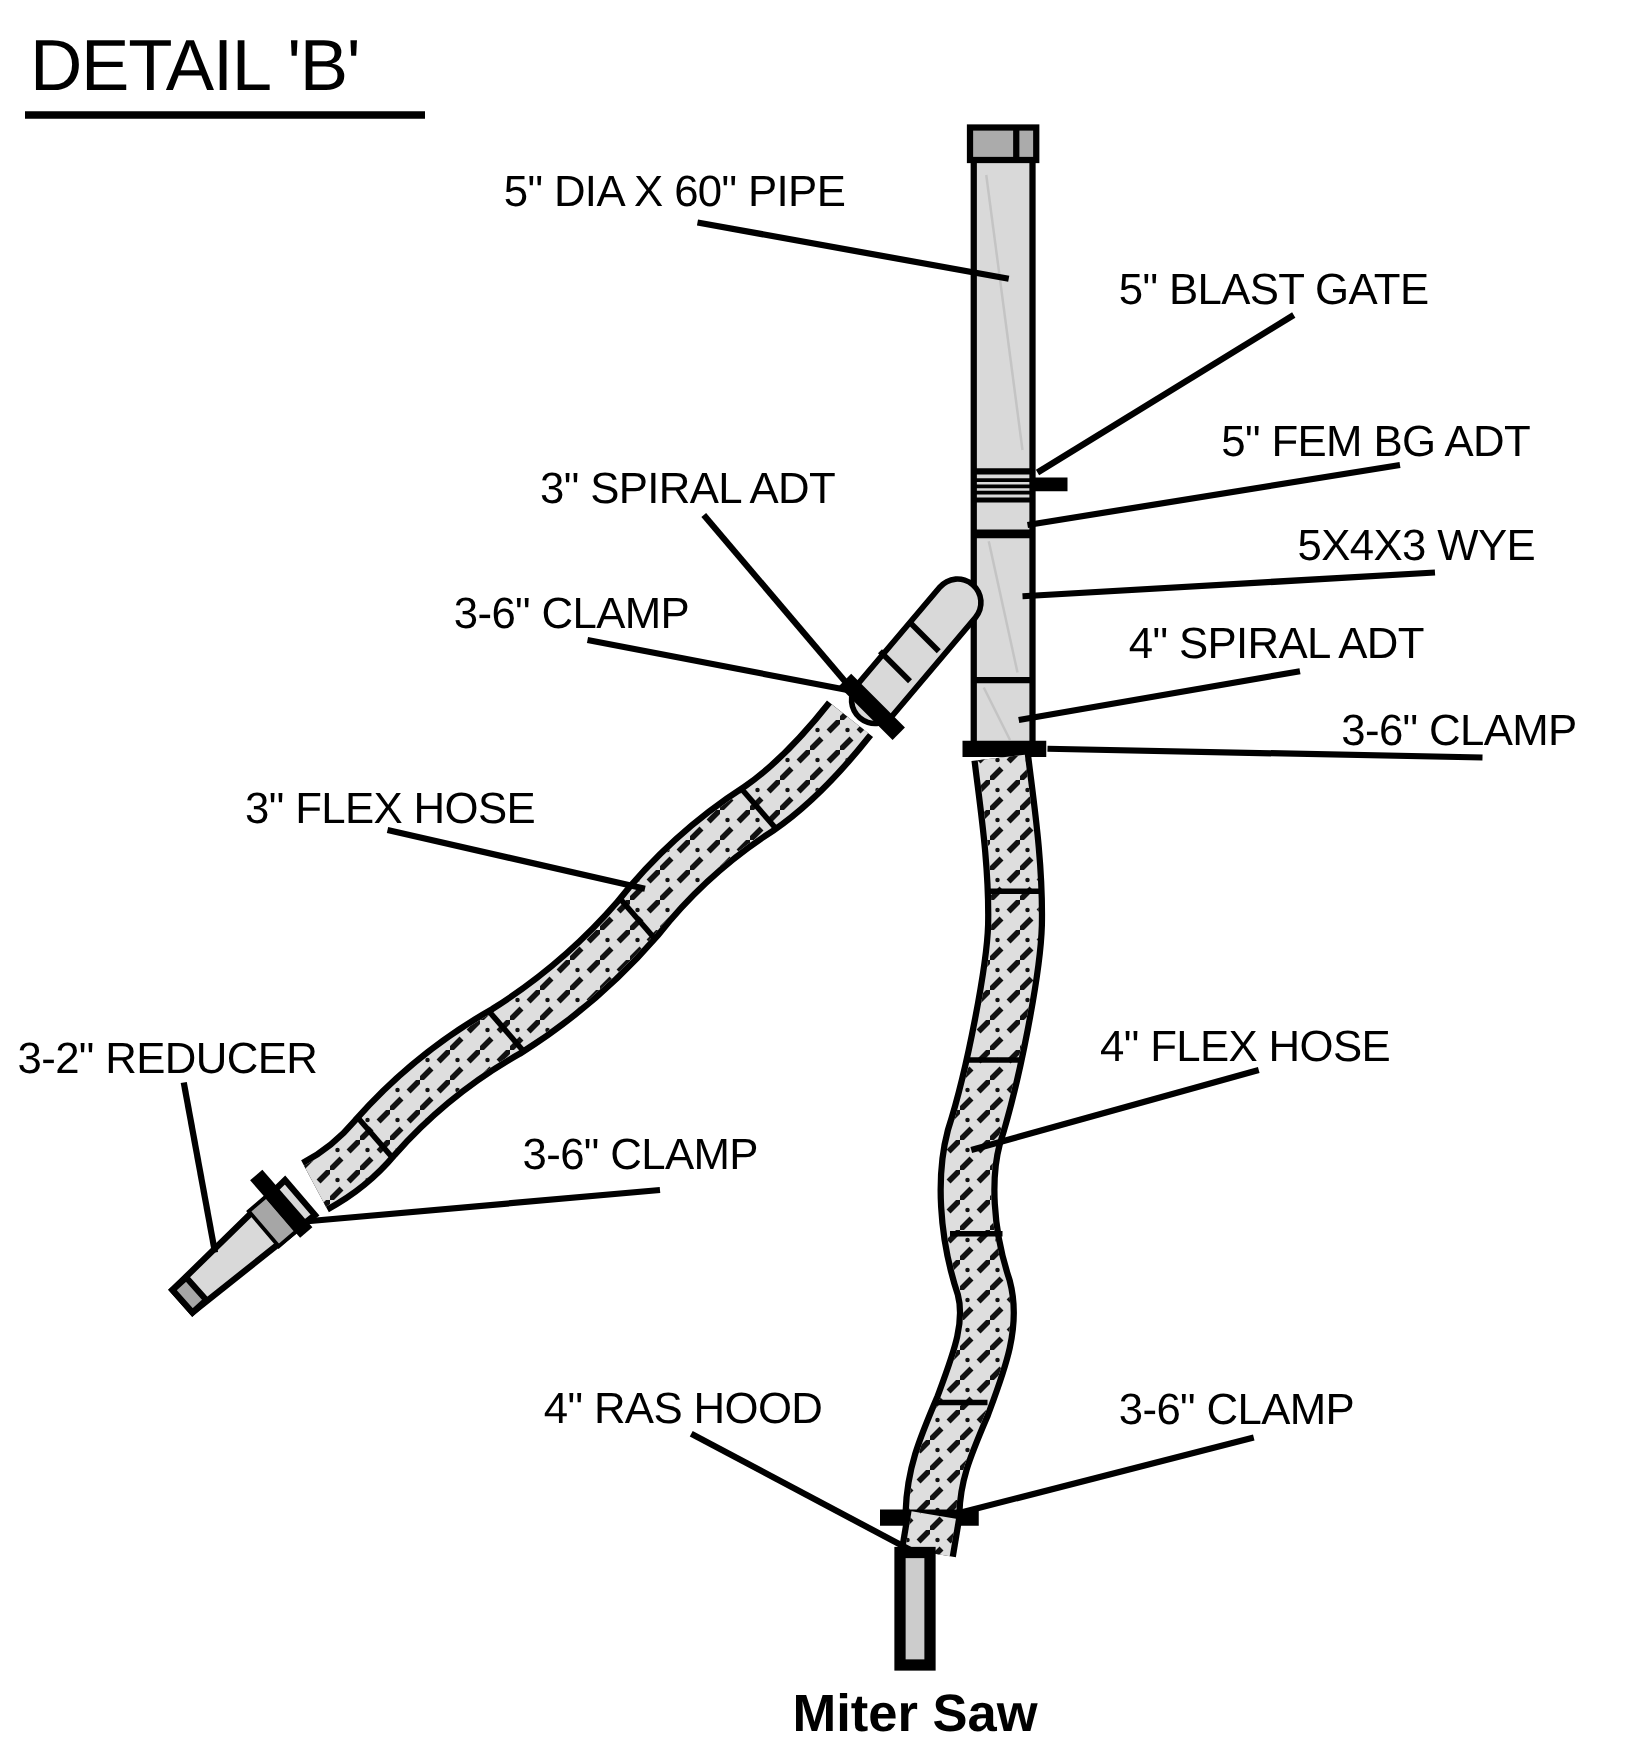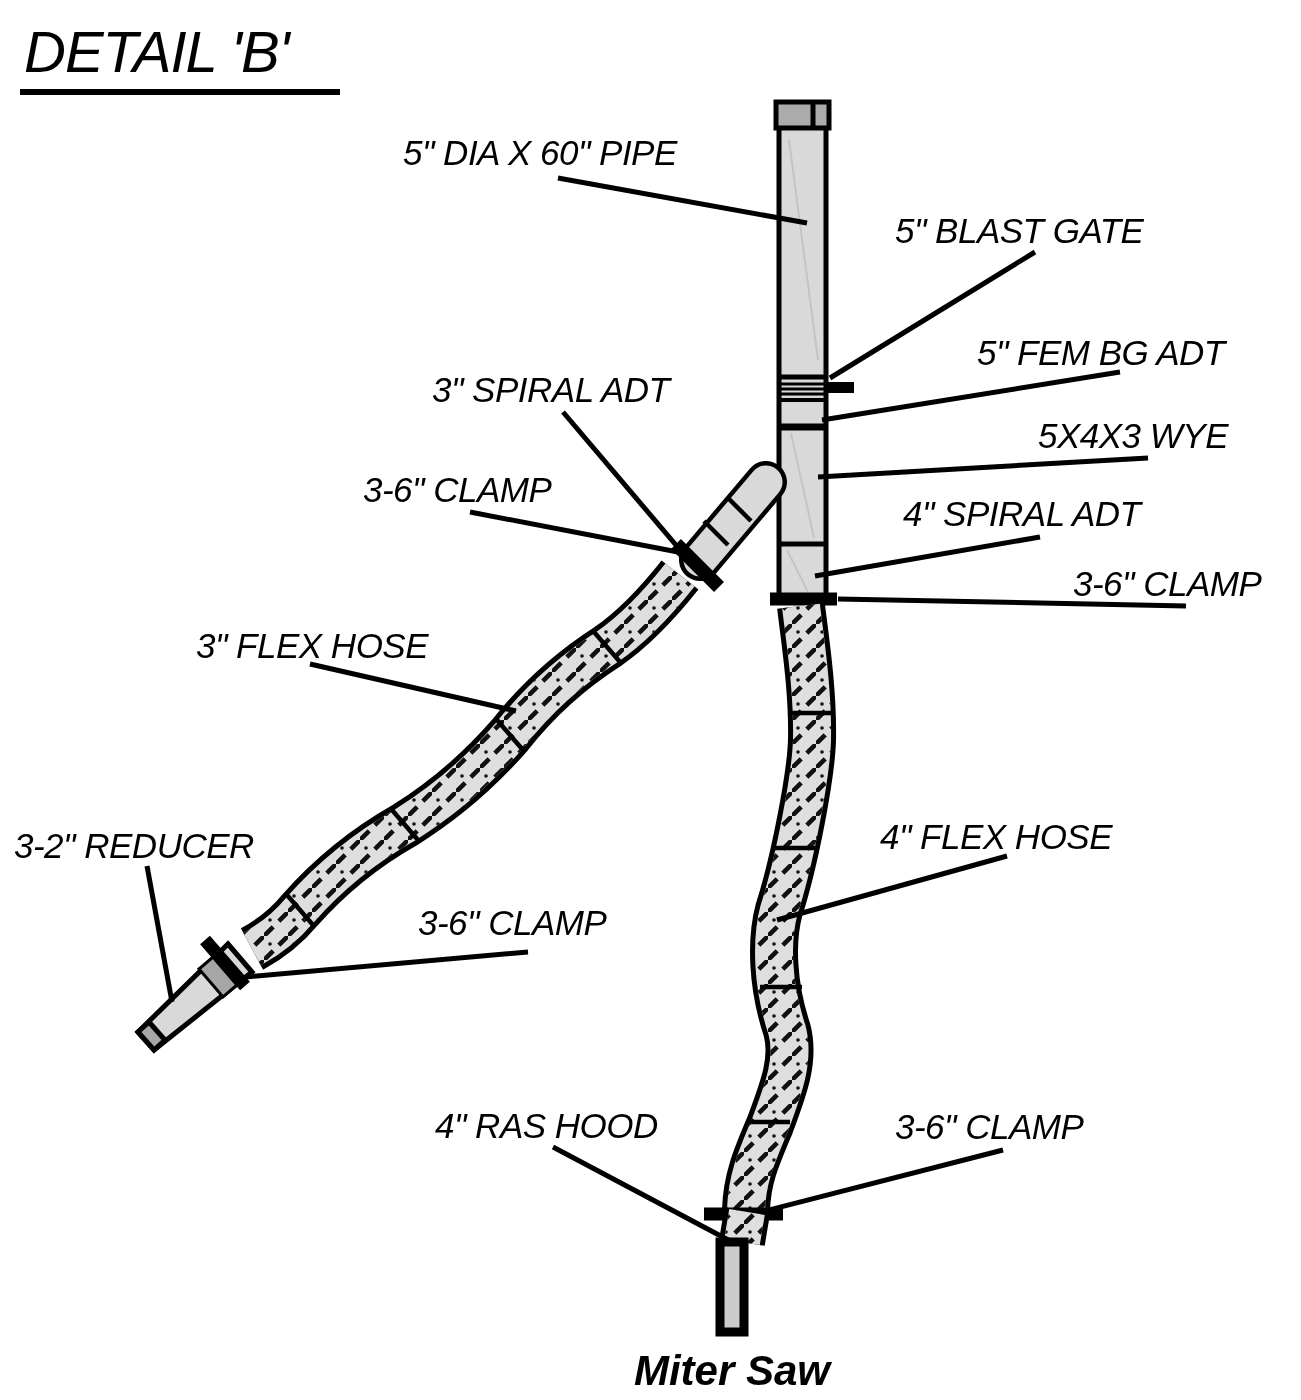--- a/index.html
+++ b/index.html
@@ -1,16 +1,16 @@
 <!DOCTYPE html>
 <html><head>
 <meta charset="utf-8">
 <style>
   html,body{margin:0;padding:0;background:#ffffff;}
-  .stage{position:relative;width:1301px;height:1400px;background:#fff;overflow:hidden;font-style:italic;}
+  .stage{position:relative;width:1301px;height:1400px;background:#fff;overflow:hidden;}
   svg text{font-family:"Liberation Sans",sans-serif;fill:#000;}
   .lbl{font-size:35px;letter-spacing:-0.5px;}
   .title{font-size:58px;letter-spacing:-1px;}
   .saw{font-size:42px;font-weight:bold;}
 </style>
 </head>
 <body>
 
 <div class="stage">
 <svg width="1301" height="1400" viewBox="0 0 1301 1400">

